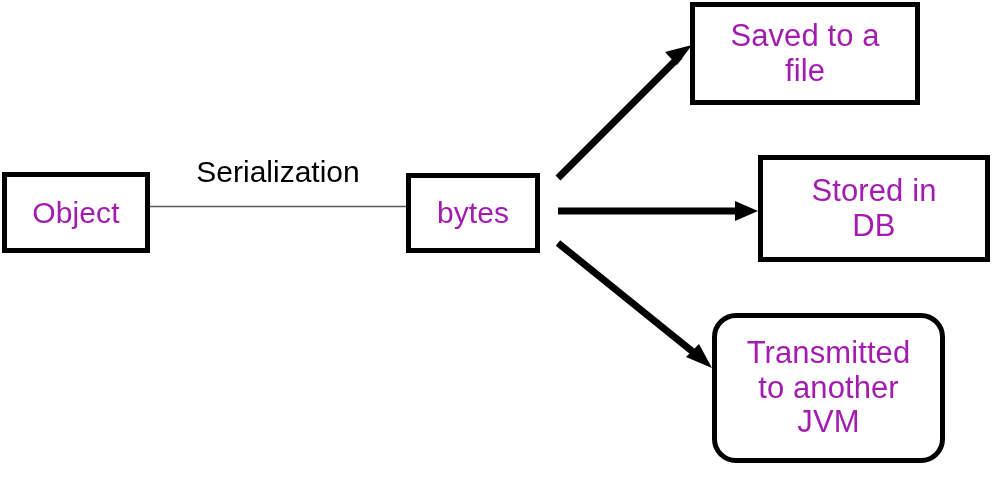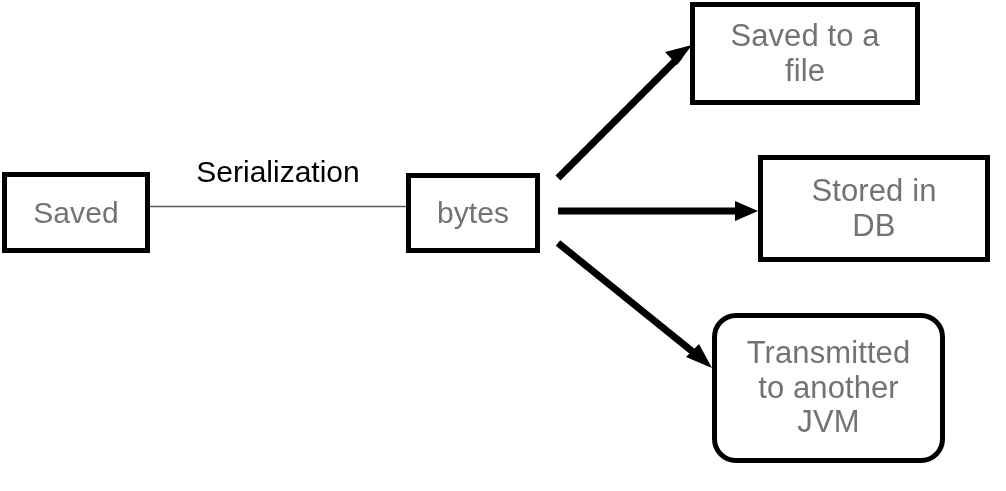--- a/index.html
+++ b/index.html
@@ -17,21 +17,21 @@
   }
   .node {
     position: absolute;
     box-sizing: border-box;
     background: #ffffff;
     border: 5px solid #000000;
     display: flex;
     align-items: center;
     justify-content: center;
     text-align: center;
-    color: #737373;
+    color: #a21caf;
     line-height: 1.12;
     letter-spacing: 0.1px;
   }
   .node-label {
     display: block;
     width: 100%;
     white-space: pre-line;
   }
   #node-object {
     left: 2px;
@@ -107,21 +107,21 @@
       <polygon points="758,211 735,201 735,221" fill="#000000"></polygon>
     </g>
 
     <g>
       <line x1="558" y1="243" x2="698" y2="356" stroke="#000000" stroke-width="7" stroke-linecap="butt"></line>
       <polygon points="712,368 686,357 699,344" fill="#000000"></polygon>
     </g>
   </svg>
 
   <div class="node" id="node-object">
-    <span class="node-label">Saved</span>
+    <span class="node-label">Object</span>
   </div>
 
   <div class="node" id="node-bytes">
     <span class="node-label">bytes</span>
   </div>
 
   <div class="node" id="node-file">
     <span class="node-label">Saved to a
 file</span>
   </div>

